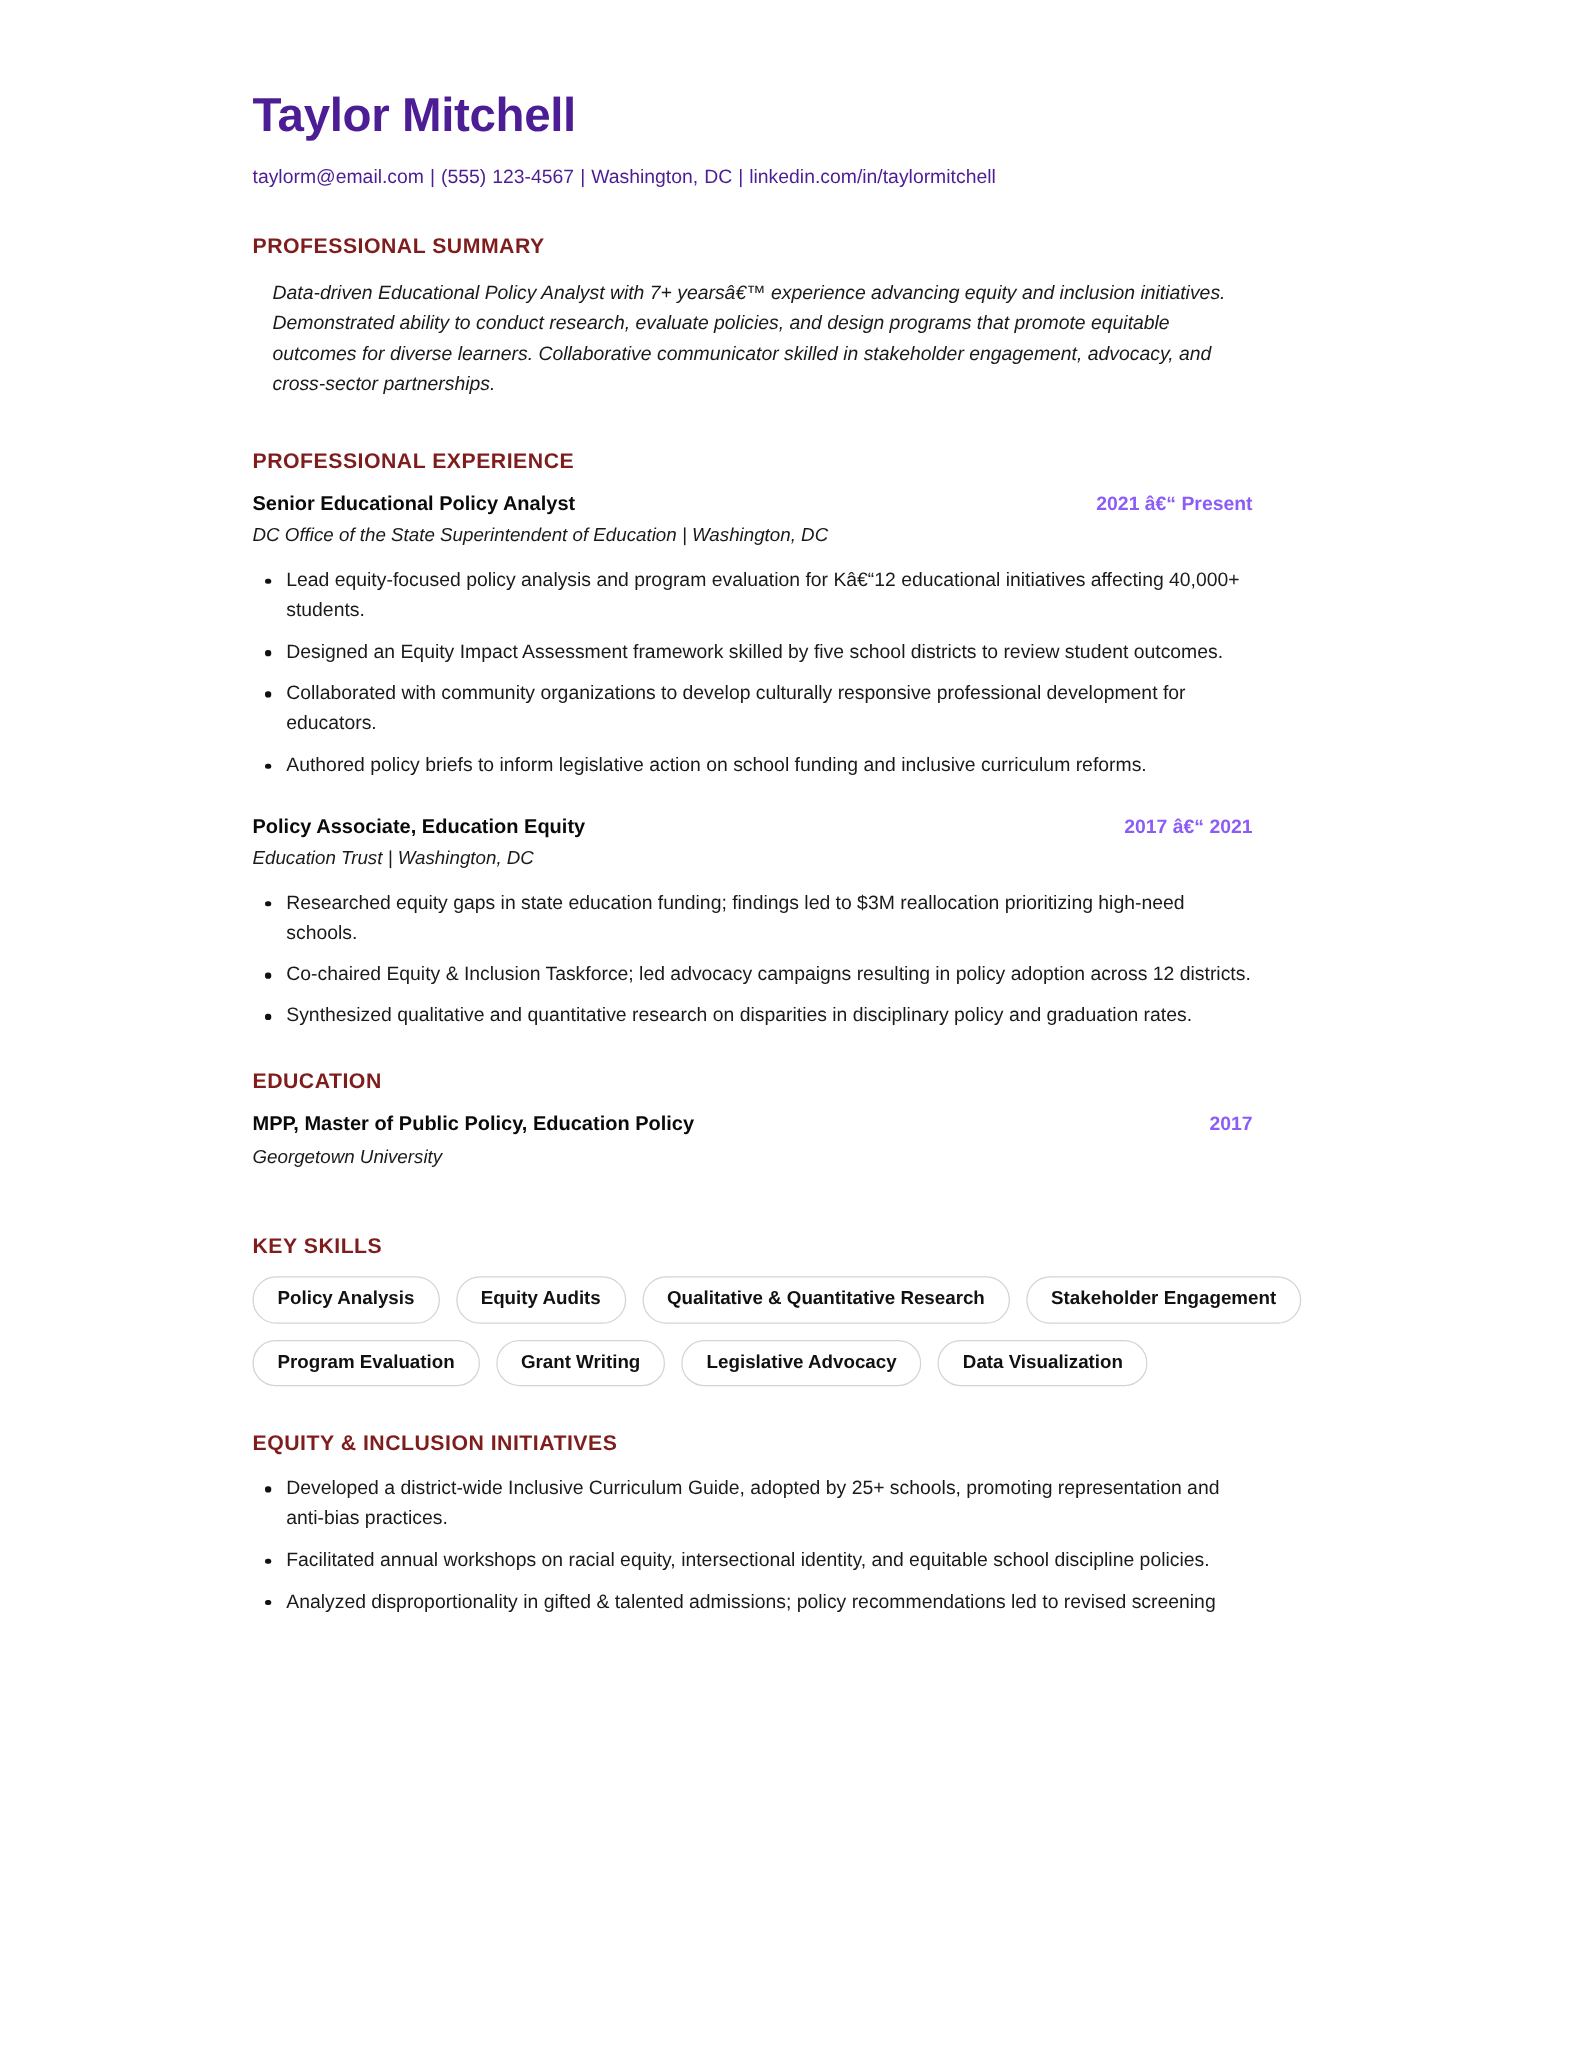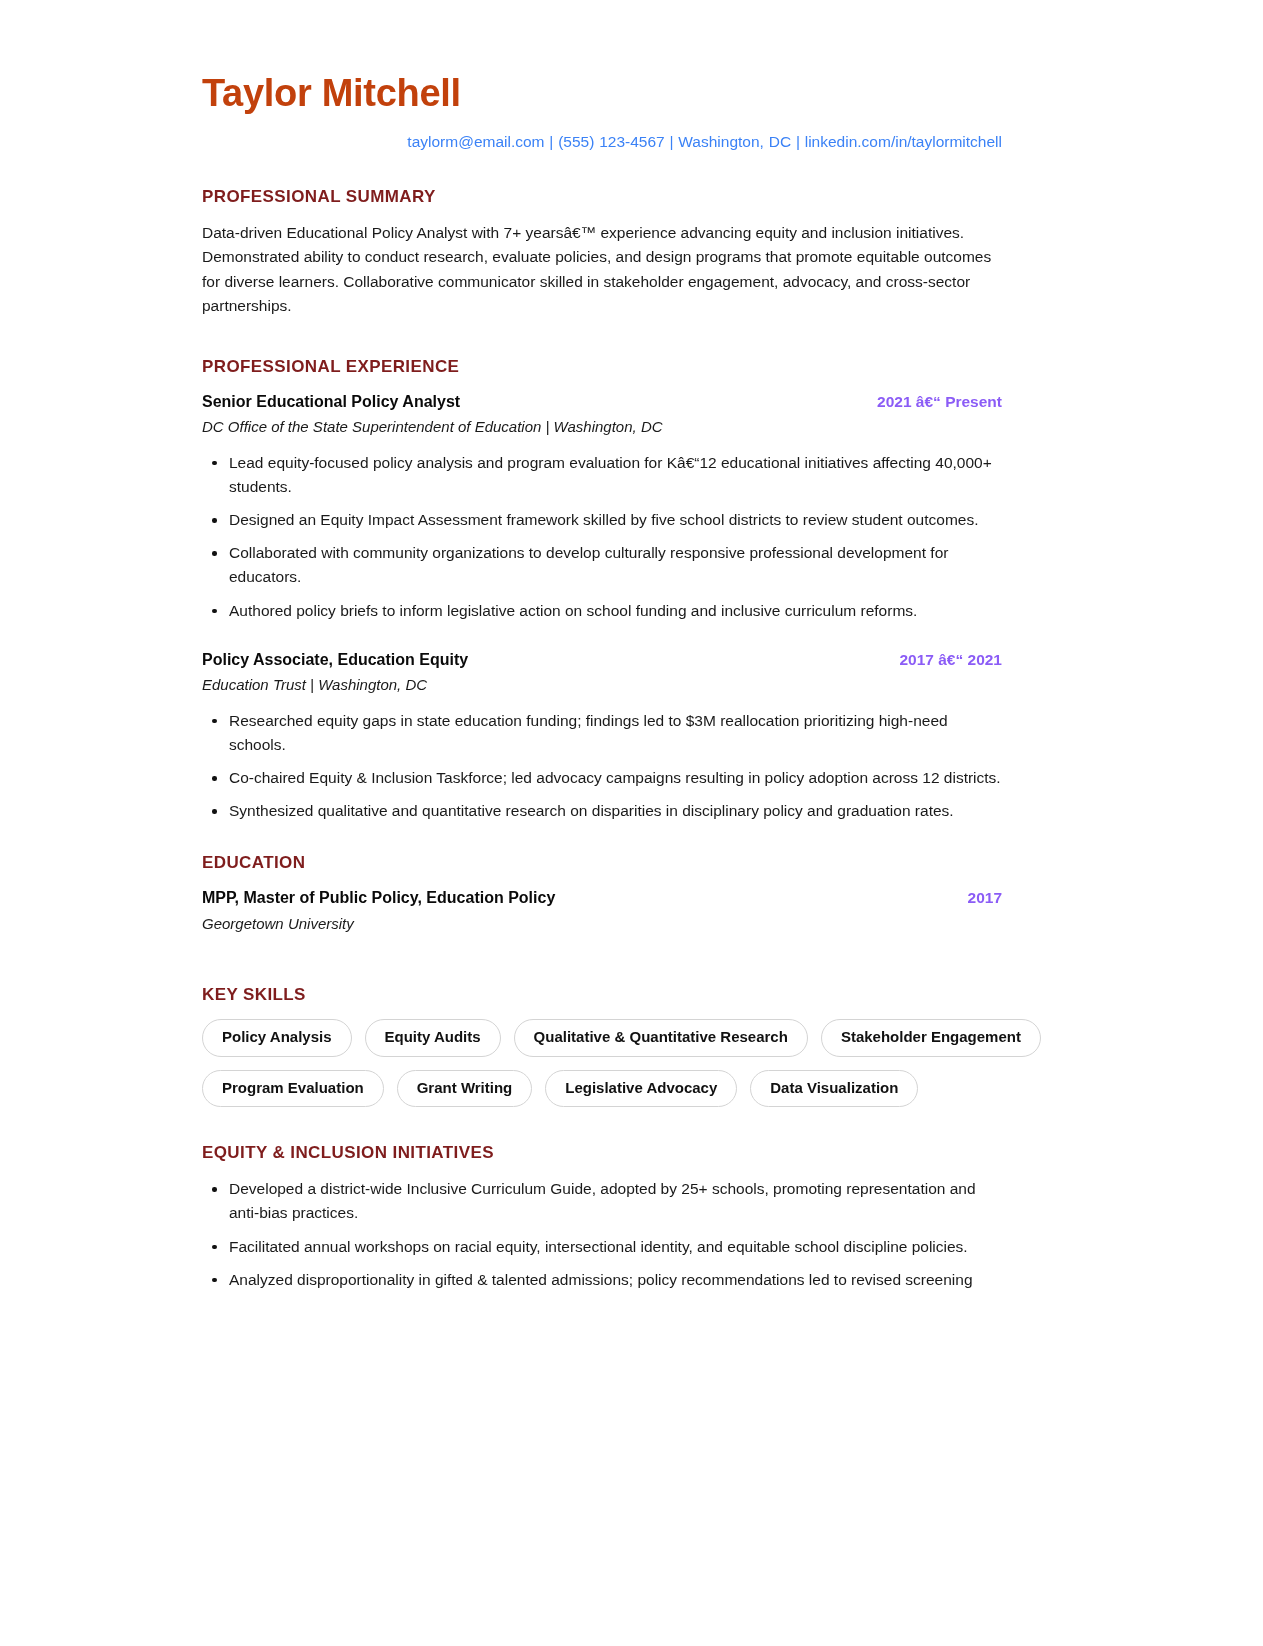--- a/index.html
+++ b/index.html
@@ -25,29 +25,28 @@
     width: 800px;
   }
 
   
   .name {
     font-size: 38px;
     font-weight: 700;
     letter-spacing: -0.3px;
     line-height: 1.15;
     margin: 0 0 14px 0;
-    color: #c2410c;
+    color: #4c1d95;
   }
   .contact {
     font-size: 15.5px;
     line-height: 1.5;
-    color: #3b82f6;
+    color: #4c1d95;
     margin: 0 0 34px 0;
     word-spacing: 0.5px;
-    text-align: right;
   }
 
   
   .section {
     margin: 0 0 6px 0;
   }
   .section-title {
     font-size: 17px;
     font-weight: 700;
     letter-spacing: 0.4px;
@@ -58,22 +57,23 @@
   .summary-block { margin-bottom: 38px; }
   .experience-block { margin-bottom: 30px; }
   .education-block { margin-bottom: 50px; }
   .skills-block { margin-bottom: 36px; }
   .initiatives-block { margin-bottom: 0; }
 
   .summary-text {
     font-size: 15.5px;
     line-height: 1.58;
     color: #1a1a1a;
-    margin: 0;
+    margin: 16px;
     text-align: left;
+    font-style: italic;
   }
 
   
   .entry { margin-bottom: 6px; }
   .entry + .entry { margin-top: 26px; }
   .entry-head {
     display: flex;
     justify-content: space-between;
     align-items: baseline;
     gap: 20px;

